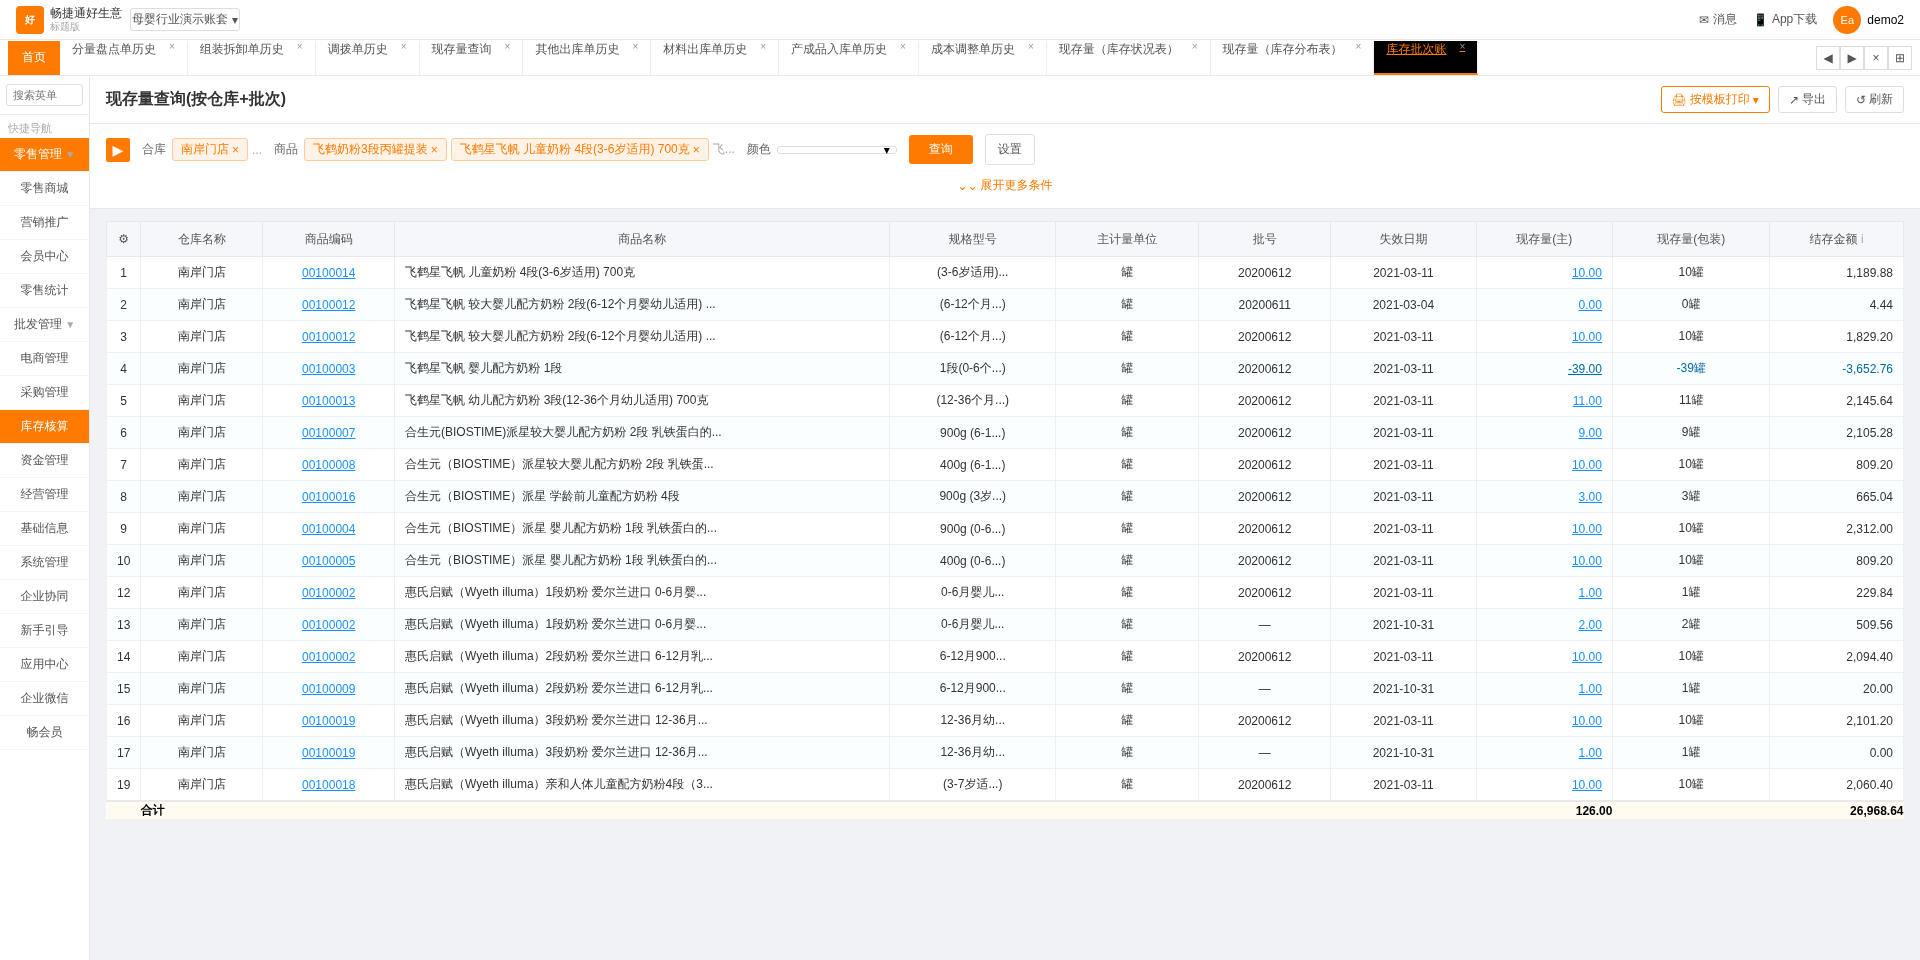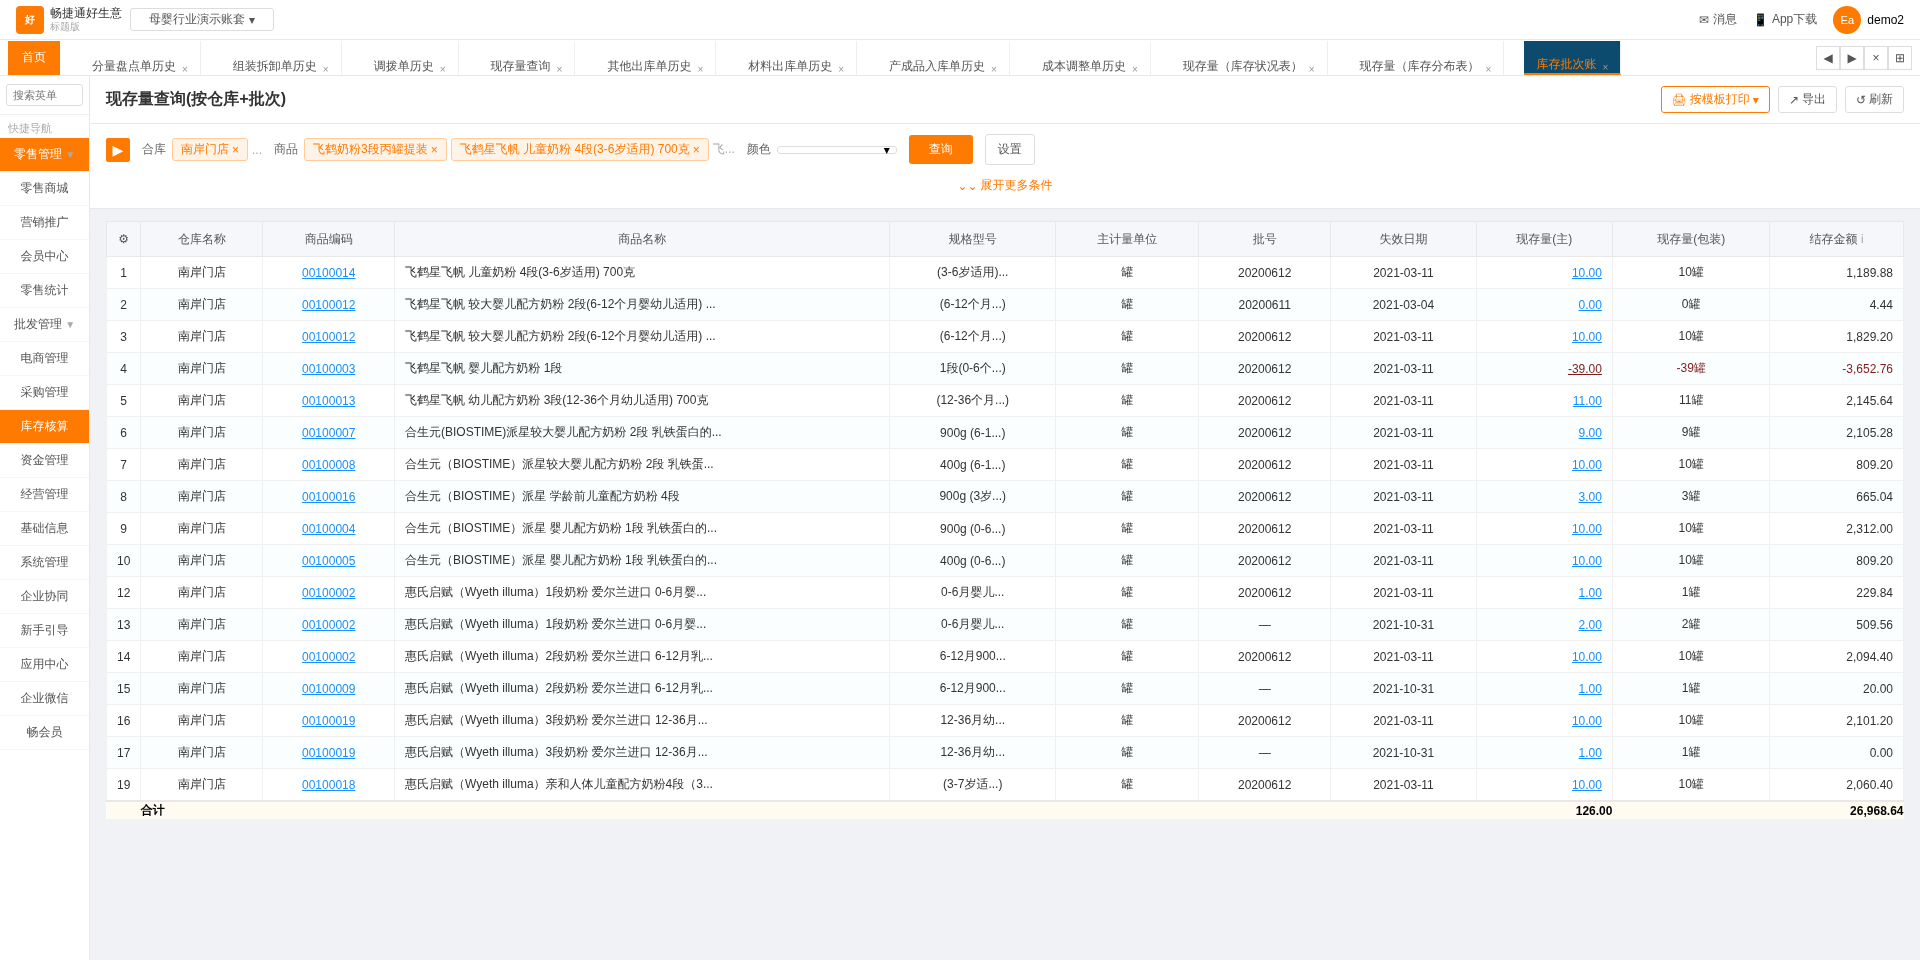--- a/index.html
+++ b/index.html
@@ -28,21 +28,21 @@
     .logo-icon {
       width: 28px; height: 28px;
       background: #ff7a00;
       border-radius: 4px;
       display: flex; align-items: center; justify-content: center;
       color: #fff; font-size: 10px; font-weight: bold;
     }
     .logo-text { font-size: 11px; color: #333; line-height: 1.2; }
     .store-selector {
       display: flex; align-items: center; gap: 4px;
-      border: 1px solid #ddd; border-radius: 3px; padding: 2px 18px;
+      border: 1px solid #ddd; border-radius: 3px; padding: 2px 1px;
       cursor: pointer; background: #fff; font-size: 12px; color: #555;
     }
     .top-header-right {
       display: flex; align-items: center; gap: 16px;
     }
     .top-header-right .icon-btn {
       display: flex; align-items: center; gap: 4px;
       color: #555; cursor: pointer; font-size: 12px;
     }
     .avatar {
@@ -58,33 +58,33 @@
       background: #fff;
       border-bottom: 1px solid #e8e8e8;
       display: flex;
       align-items: center;
       padding: 0 8px;
       overflow: hidden;
     }
     .tab-item {
       height: 34px;
       padding: 0 12px;
-      display: flex; align-items: flex-end; gap: 4px;
+      display: flex; align-items: flex-start; gap: 11px;
       white-space: nowrap;
       cursor: pointer;
       font-size: 12px;
       color: #555;
       border-right: 1px solid #eee;
       position: relative;
-      margin-left: 20px;
     }
     .tab-item.active {
-      background: #0c4a6e;
+      background: #000000;
       color: #ff7a00;
       border-bottom: 2px solid #ff7a00;
+      text-decoration: underline;
     }
     .tab-item .close-x {
       font-size: 10px; color: #999; margin-left: 2px;
     }
     .tab-home {
       background: #ff7a00;
       color: #fff;
       padding: 0 14px;
       height: 34px;
       display: flex; align-items: center;
@@ -268,21 +268,21 @@
       text-align: center;
     }
     tbody tr:nth-child(even) { background: #fafefe; }
     .td-left { text-align: left; }
     .td-right { text-align: right; }
     .link-style {
       color: #1890ff;
       cursor: pointer;
       text-decoration: underline;
     }
-    .negative { color: #7f1d1d; }
+    .negative { color: #0369a1; }
     .tfoot-row td {
       background: #fffbf0;
       font-weight: bold;
       border-top: 2px solid #e8e8e8;
     }
     .info-icon { color: #aaa; cursor: pointer; }
 
     
     .expand-arrow {
       width: 24px; height: 24px;

